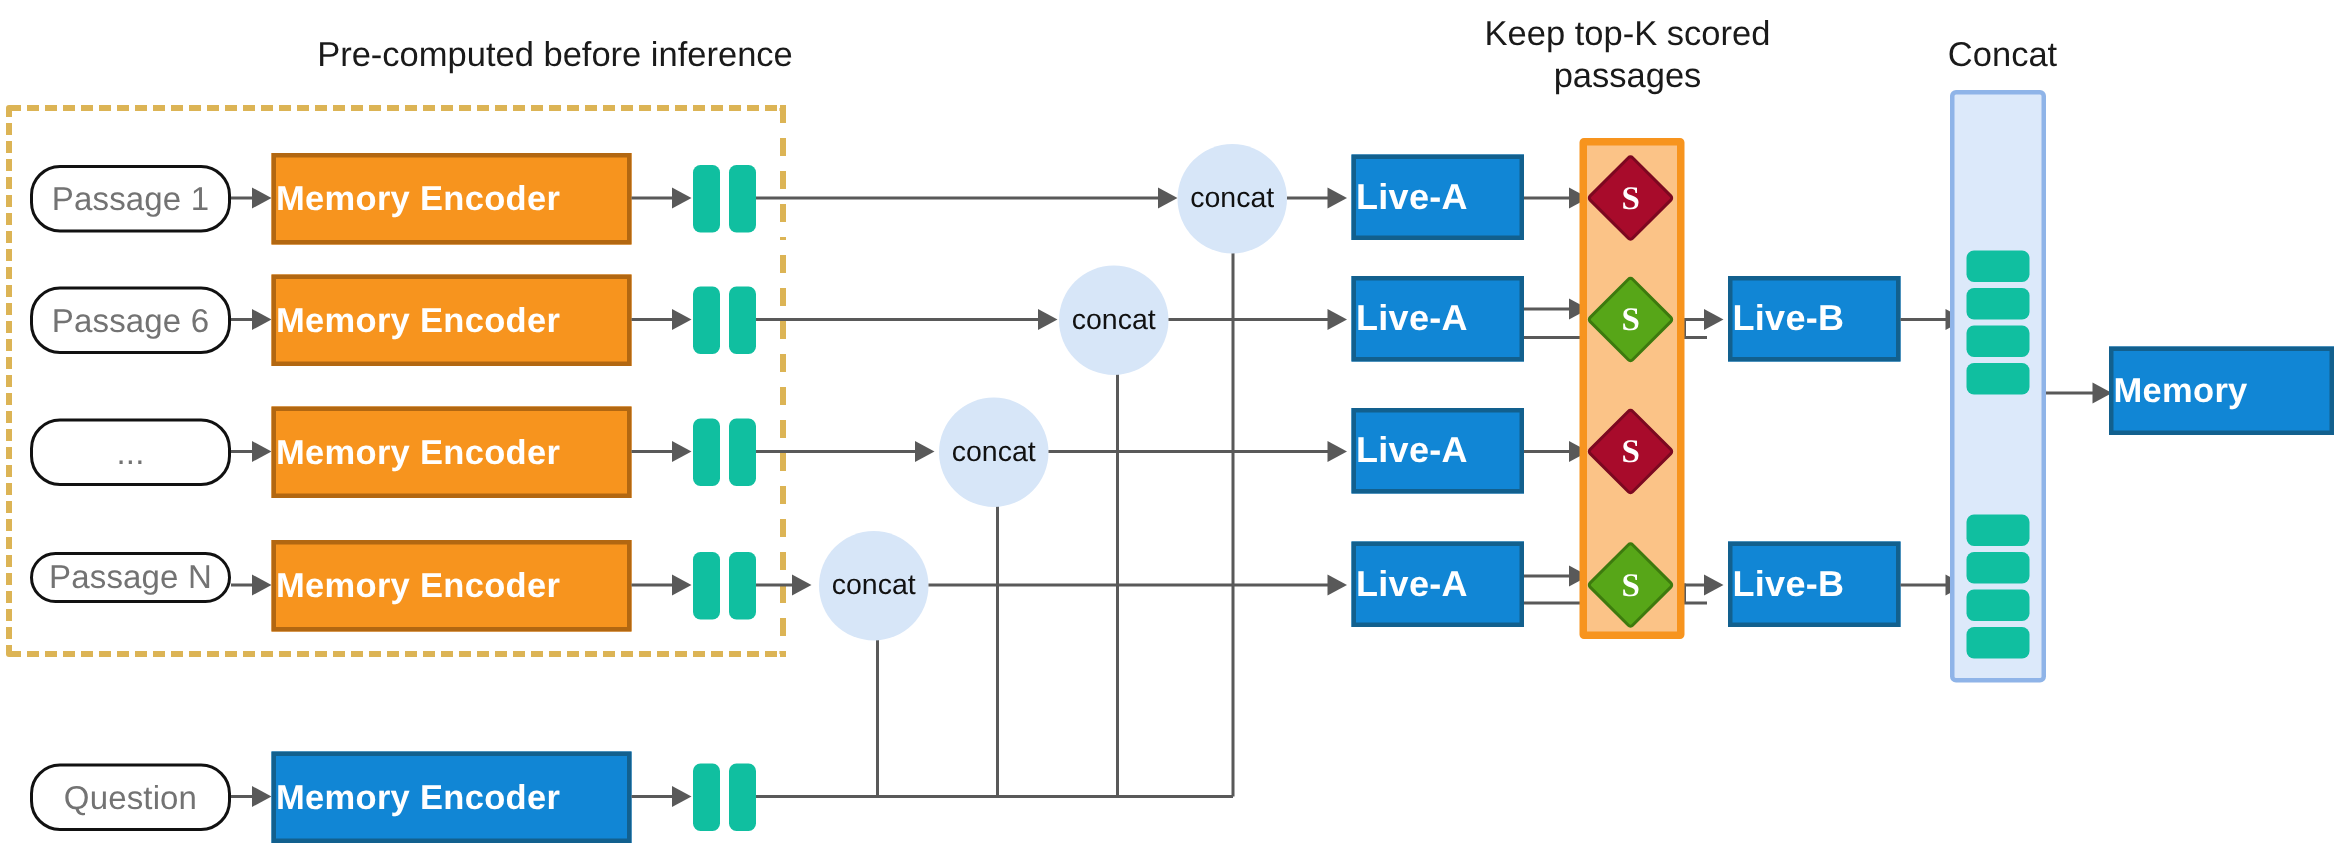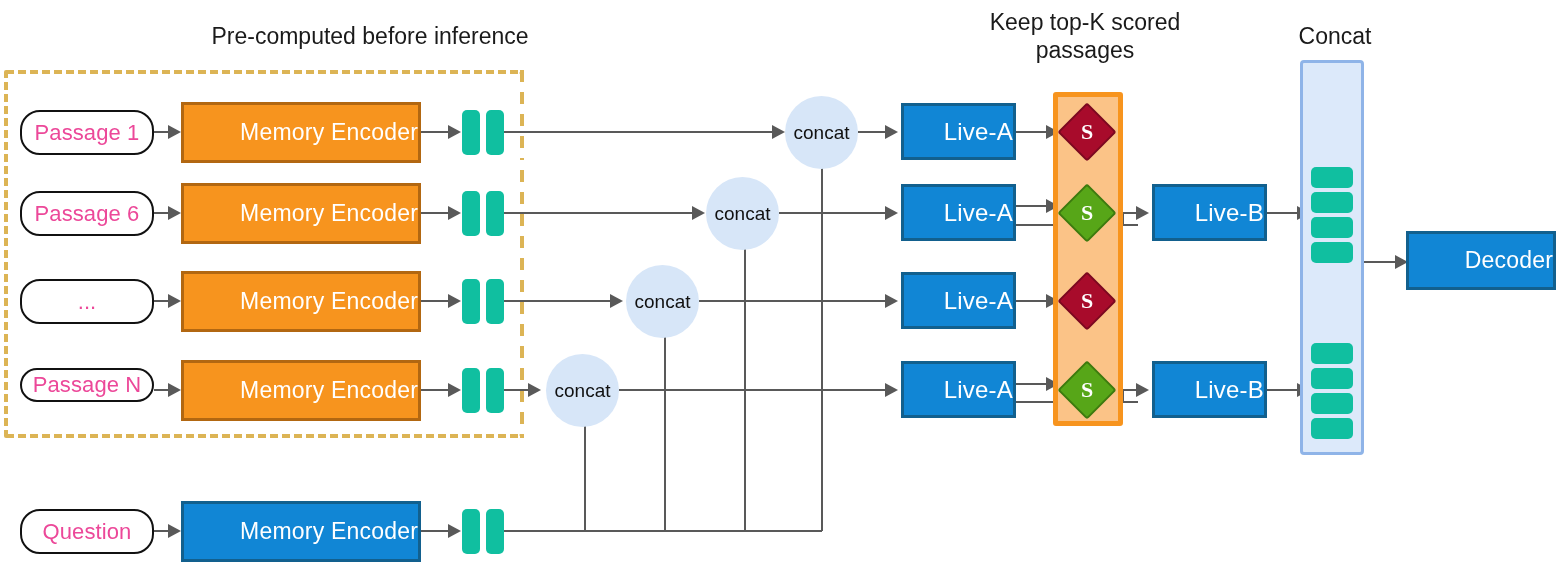--- a/index.html
+++ b/index.html
@@ -40,30 +40,30 @@
 
   
   .pill {
     border: 2px solid #111111;
     border-radius: 20px;
     background: #ffffff;
     display: flex;
     align-items: center;
     justify-content: center;
     font-size: 22px;
-    color: #ec4899;
+    color: #737373;
     letter-spacing: 0.1px;
   }
 
   
   .box {
     display: flex;
     align-items: center;
-    justify-content: flex-end;
-    font-weight: normal;
+    justify-content: flex-start;
+    font-weight: bold;
     color: #ffffff;
     font-size: 23px;
     letter-spacing: 0.2px;
   }
   .box.orange {
     background: #F7941E;
     border: 3px solid #B26711;
   }
   .box.blue {
     background: #1186D5;
@@ -337,16 +337,16 @@
 
   <div class="abs chip" style="left:1311px; top:343px; width:42px; height:21px;"></div>
   <div class="abs chip" style="left:1311px; top:368px; width:42px; height:21px;"></div>
   <div class="abs chip" style="left:1311px; top:393px; width:42px; height:21px;"></div>
   <div class="abs chip" style="left:1311px; top:418px; width:42px; height:21px;"></div>
 
   <div class="abs hline" style="left:1364px; top:261px; width:36px;"></div>
   <div class="abs arrow-r" style="left:1395px; top:255px;"></div>
 
   <div class="abs box blue" style="left:1406px; top:231px; width:150px; height:59px;">
-    <span>Decoder</span>
+    <span>Memory</span>
   </div>
 
 </div>
 
 </body></html>

